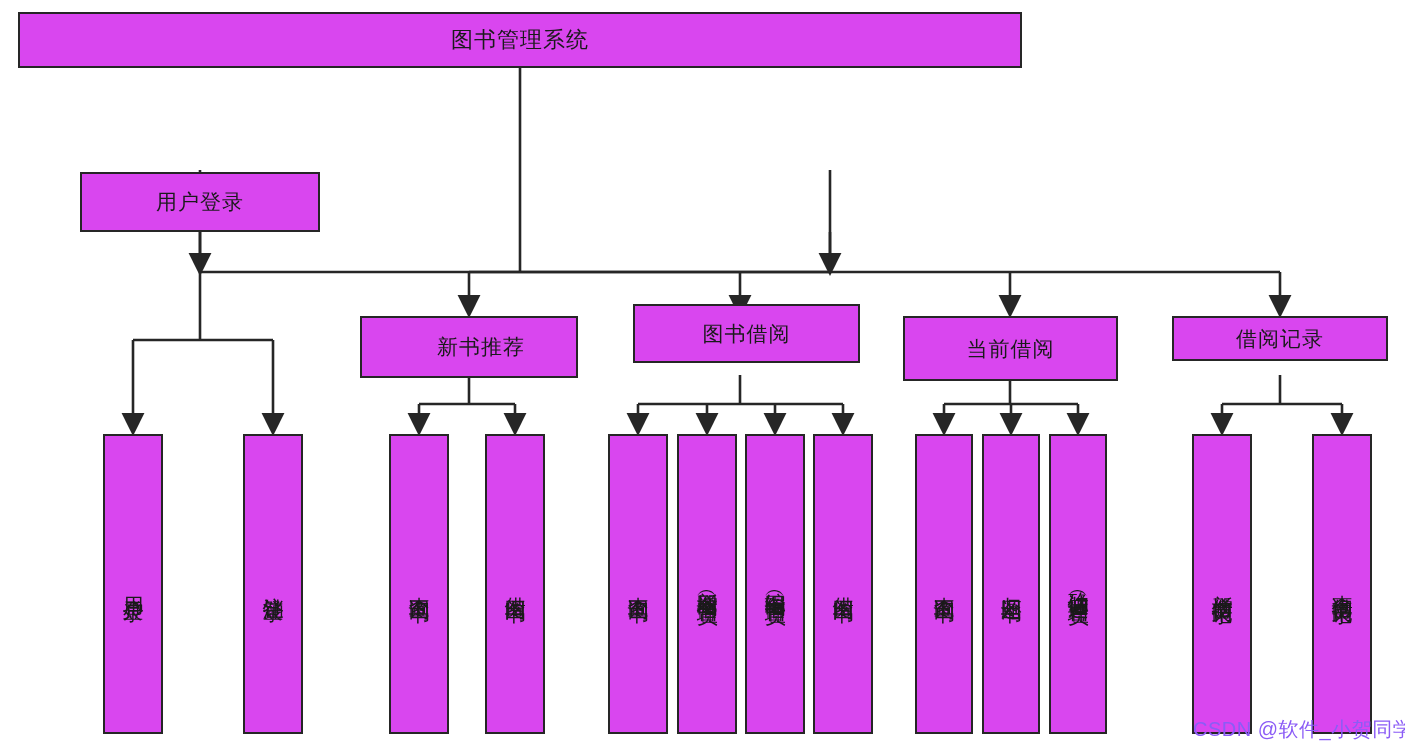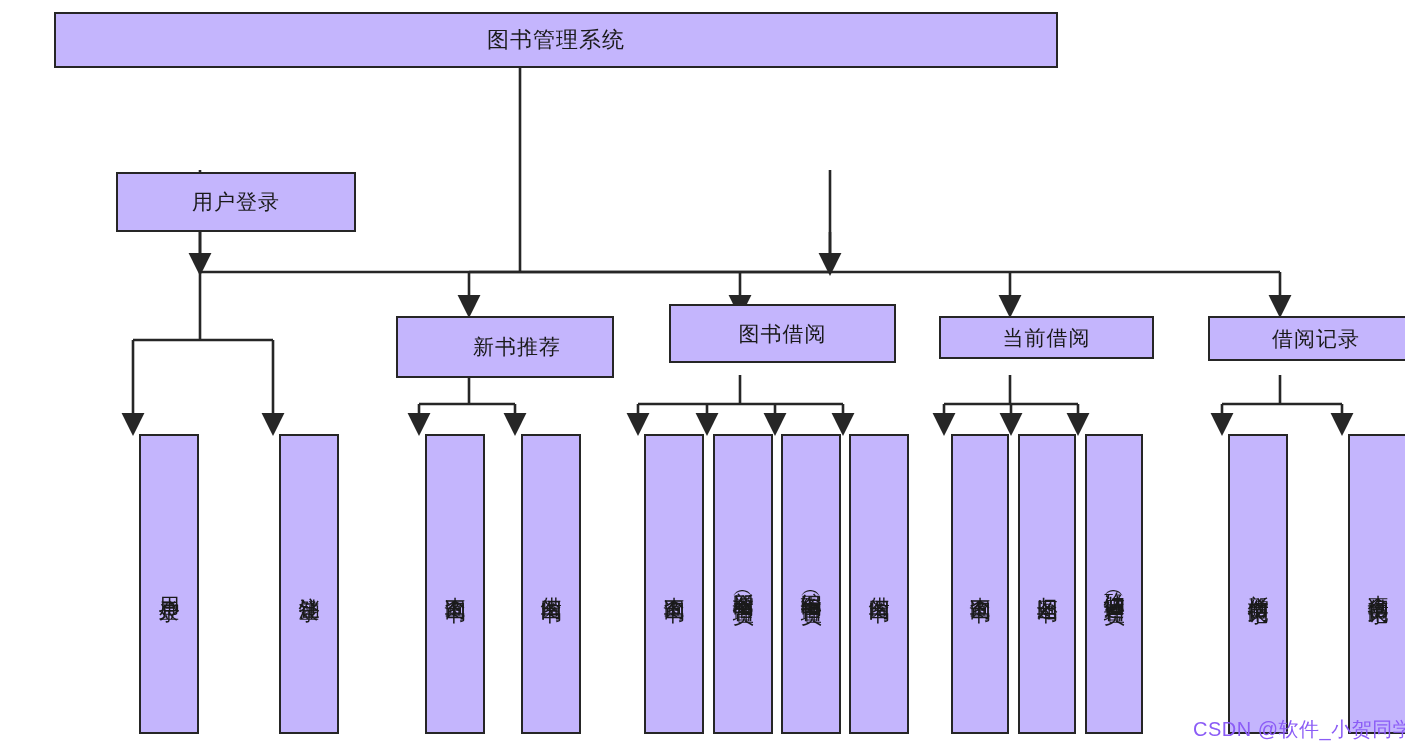--- a/index.html
+++ b/index.html
@@ -22,26 +22,25 @@
     left: 0;
     top: 0;
     width: 1405px;
     height: 747px;
     pointer-events: none;
   }
   .node {
     position: absolute;
     box-sizing: border-box;
     border: 2.5px solid #262626;
-    background: #c4b5fd;
+    background: #d946ef;
     display: flex;
     align-items: center;
     justify-content: center;
     color: #1a1a1a;
-    margin-left: 36px;
   }
   .node.h {
     font-size: 21px;
     letter-spacing: 1px;
   }
   .node.v {
     font-size: 21px;
     letter-spacing: 1px;
   }
   .node.v .vlabel {
@@ -124,21 +123,21 @@
   <div class="node h" style="left:80px; top:172px; width:240px; height:60px;">
     <span>用户登录</span>
   </div>
 
   <div class="node h" style="left:360px; top:316px; width:218px; height:62px;padding-left:24px;">
     <span>新书推荐</span>
   </div>
   <div class="node h" style="left:633px; top:304px; width:227px; height:59px;">
     <span>图书借阅</span>
   </div>
-  <div class="node h" style="left:903px; top:316px; width:215px; height:43px;">
+  <div class="node h" style="left:903px; top:316px; width:215px; height:65px;">
     <span>当前借阅</span>
   </div>
   <div class="node h" style="left:1172px; top:316px; width:216px; height:45px;">
     <span>借阅记录</span>
   </div>
 
   <div class="node v" style="left:103px; top:434px; width:60px; height:300px;">
     <span class="vlabel">用户登录</span>
   </div>
   <div class="node v" style="left:243px; top:434px; width:60px; height:300px;">

